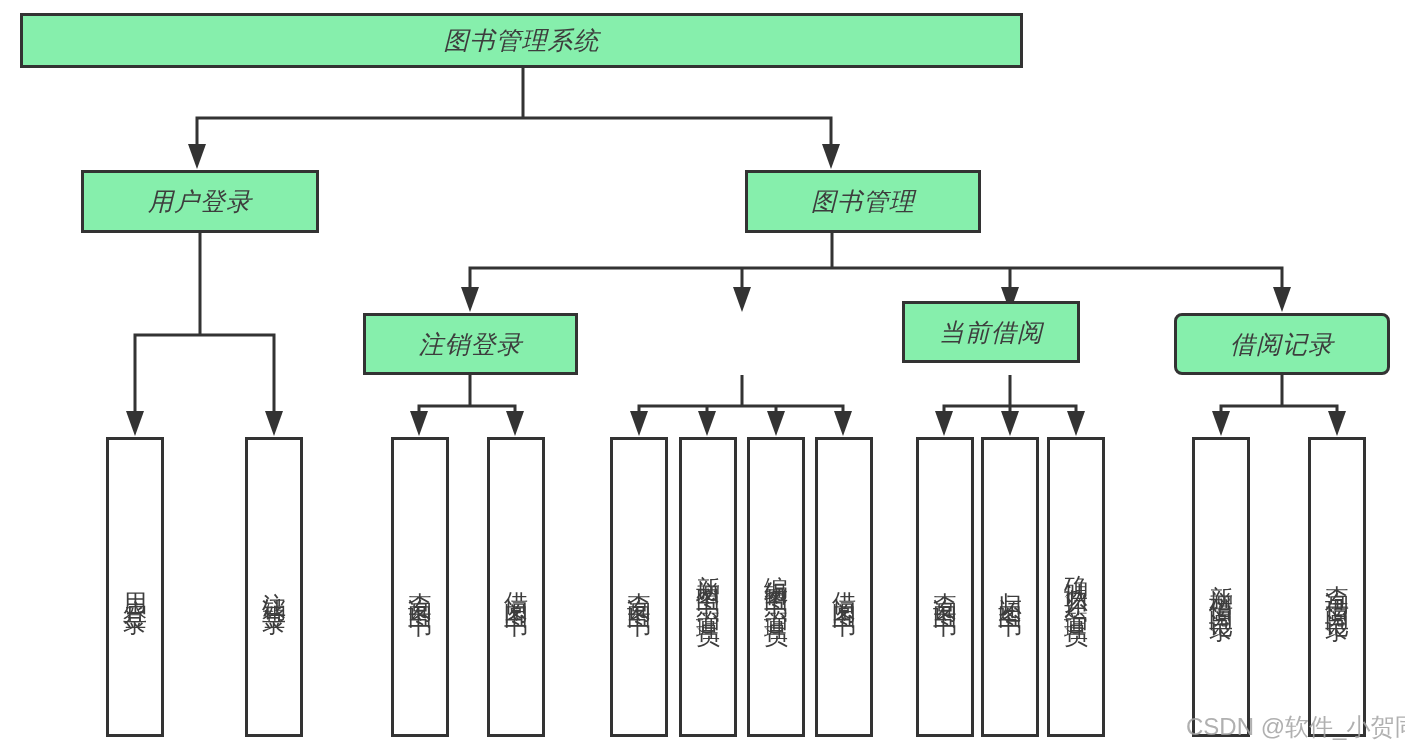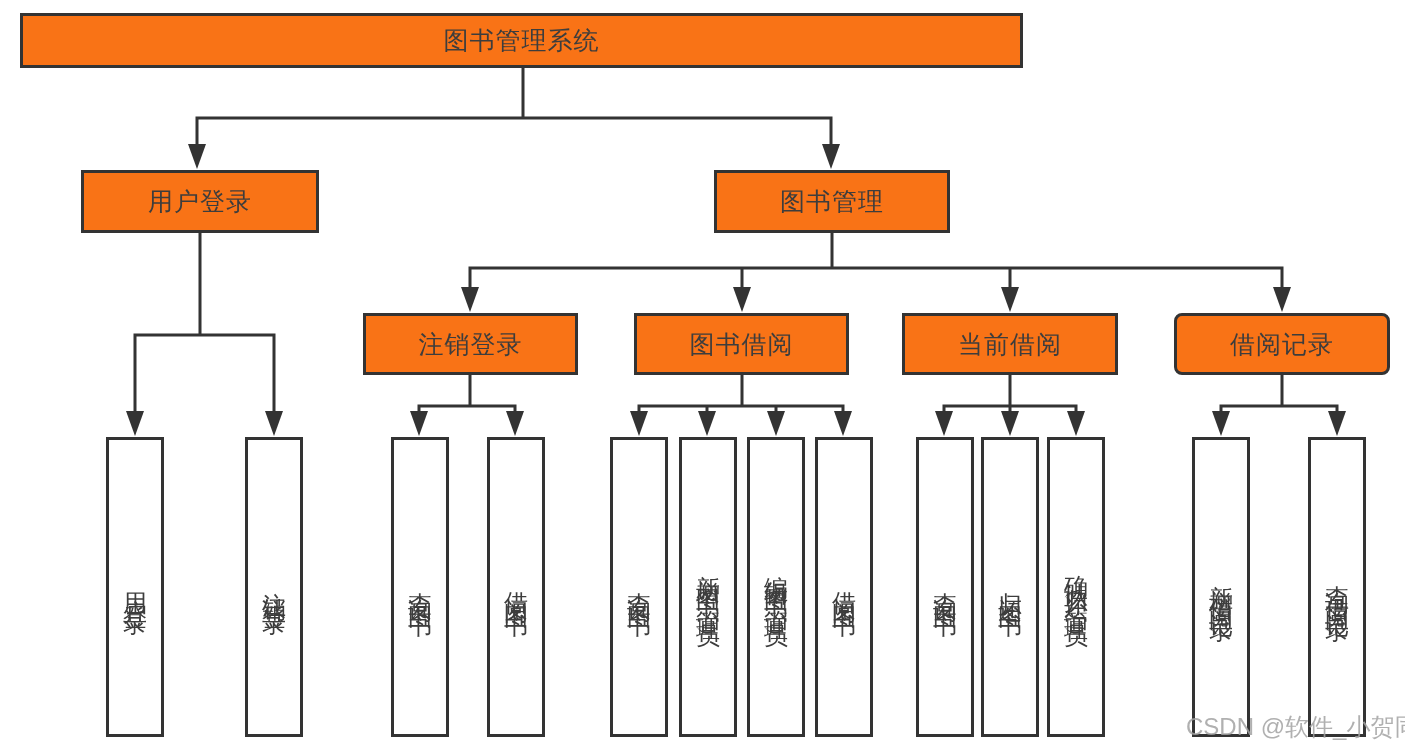--- a/index.html
+++ b/index.html
@@ -14,24 +14,25 @@
     position:relative;
     width:1405px;height:747px;
     background:var(--bg);
     overflow:hidden;
   }
   .connectors{position:absolute;left:0;top:0;z-index:1;}
   .hbox{
     position:absolute;
     box-sizing:border-box;
     border:3px solid var(--line);
-    background:#f97316;
+    background:#86efac;
     display:flex;align-items:center;justify-content:center;
     font-size:25px;letter-spacing:1px;color:var(--text);
     z-index:2;
+    font-style:italic;
   }
   .vbox{
     position:absolute;
     top:437px;height:300px;width:58px;
     box-sizing:border-box;
     border:3px solid var(--line);
     background:#fff;
     display:flex;align-items:center;justify-content:center;
     z-index:2;
   }
@@ -92,31 +93,28 @@
     </g>
   </svg>
 
   <div class="hbox" style="left:20px;top:13px;width:1003px;height:55px;">
     <span>图书管理系统</span>
   </div>
 
   <div class="hbox" style="left:81px;top:170px;width:238px;height:63px;">
     <span>用户登录</span>
   </div>
-  <div class="hbox" style="left:714px;top:170px;width:236px;height:63px;">
+  <div class="hbox" style="left:745px;top:170px;width:236px;height:63px;">
     <span>图书管理</span>
   </div>
 
   <div class="hbox" style="left:363px;top:313px;width:215px;height:62px;">
     <span>注销登录</span>
   </div>
-  <div class="hbox" style="left:634px;top:313px;width:215px;height:62px;">
-    <span>图书借阅</span>
-  </div>
-  <div class="hbox" style="left:902px;top:313px;width:216px;height:62px;">
+  <div class="hbox" style="left:902px;top:301px;width:178px;height:62px;">
     <span>当前借阅</span>
   </div>
   <div class="hbox" style="left:1174px;top:313px;width:216px;height:62px;border-radius:8px;">
     <span>借阅记录</span>
   </div>
 
   <div class="vbox" style="left:106px;">
     <span class="vtext">用户登录</span>
   </div>
   <div class="vbox" style="left:245px;">

